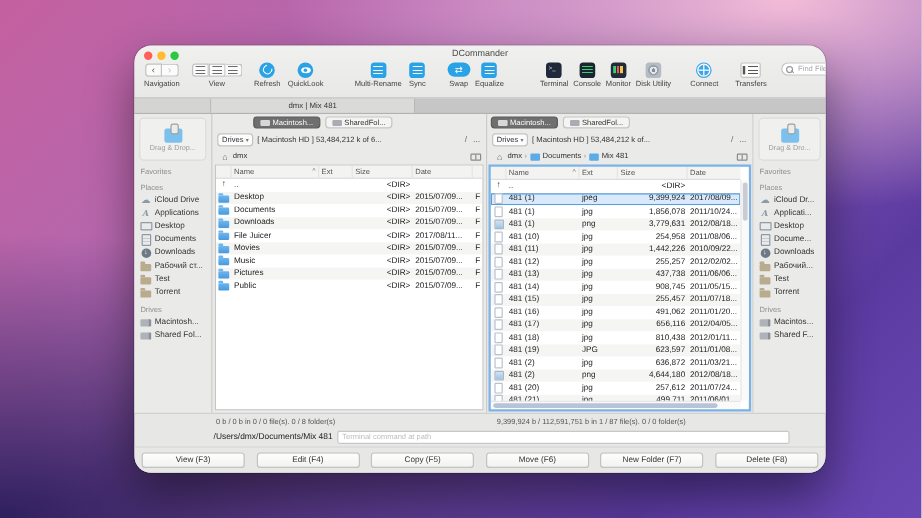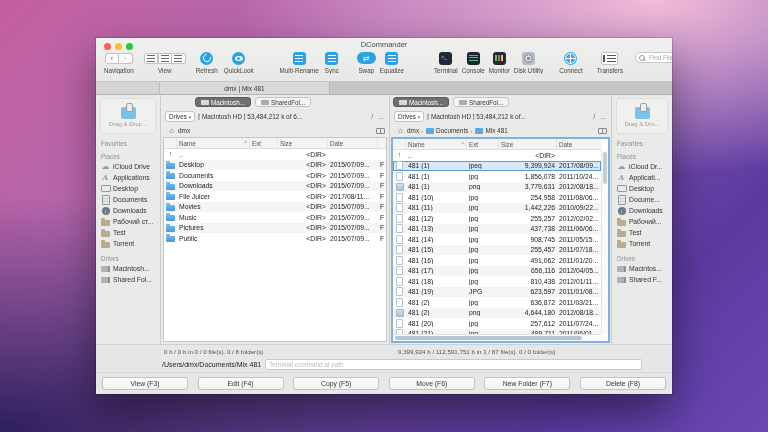--- a/index.html
+++ b/index.html
@@ -3,21 +3,21 @@
 <meta charset="utf-8">
 <style>
   html,body{margin:0;padding:0;width:768px;height:432px;overflow:hidden;
     font-family:"Liberation Sans","DejaVu Sans",sans-serif;-webkit-font-smoothing:antialiased;}
   *{box-sizing:border-box;}
   .stage{position:relative;width:768px;height:432px;
     background:
       radial-gradient(120% 90% at 85% 0%, #f2bcd8 0%, rgba(242,188,216,0) 45%),
       radial-gradient(130% 100% at 0% 100%, #2e1f5e 0%, rgba(46,31,94,0) 55%),
       linear-gradient(135deg,#c4609f 0%,#b06ab4 35%,#7b4fae 60%,#5b3aa0 80%,#6a48b4 100%);}
-  .window{position:absolute;left:96px;top:38px;width:576px;height:356px;border-radius:0;
+  .window{position:absolute;left:112px;top:38px;width:576px;height:356px;border-radius:14px;
     overflow:hidden;background:#e9e9e7;box-shadow:0 18px 40px rgba(0,0,0,.45),0 0 0 1px rgba(0,0,0,.15);}
 
   
   .header{height:44px;background:linear-gradient(#f0f0ee,#e8e8e6);border-bottom:1px solid #c6c6c6;position:relative;}
   .lights{position:absolute;left:8px;top:5px;display:flex;gap:4px;}
   .light{width:7px;height:7px;border-radius:50%;}
   .light.red{background:#ff5f57;}.light.yellow{background:#febc2e;}.light.green{background:#28c840;}
   .wtitle{position:absolute;left:0;right:0;top:2px;text-align:center;font-size:7.5px;color:#4a4a4a;}
   .toolbar{position:absolute;left:0;right:0;top:12px;display:flex;align-items:flex-start;overflow:hidden;}
   .tb-item{display:flex;flex-direction:column;align-items:center;margin-left:6px;flex:none;}

